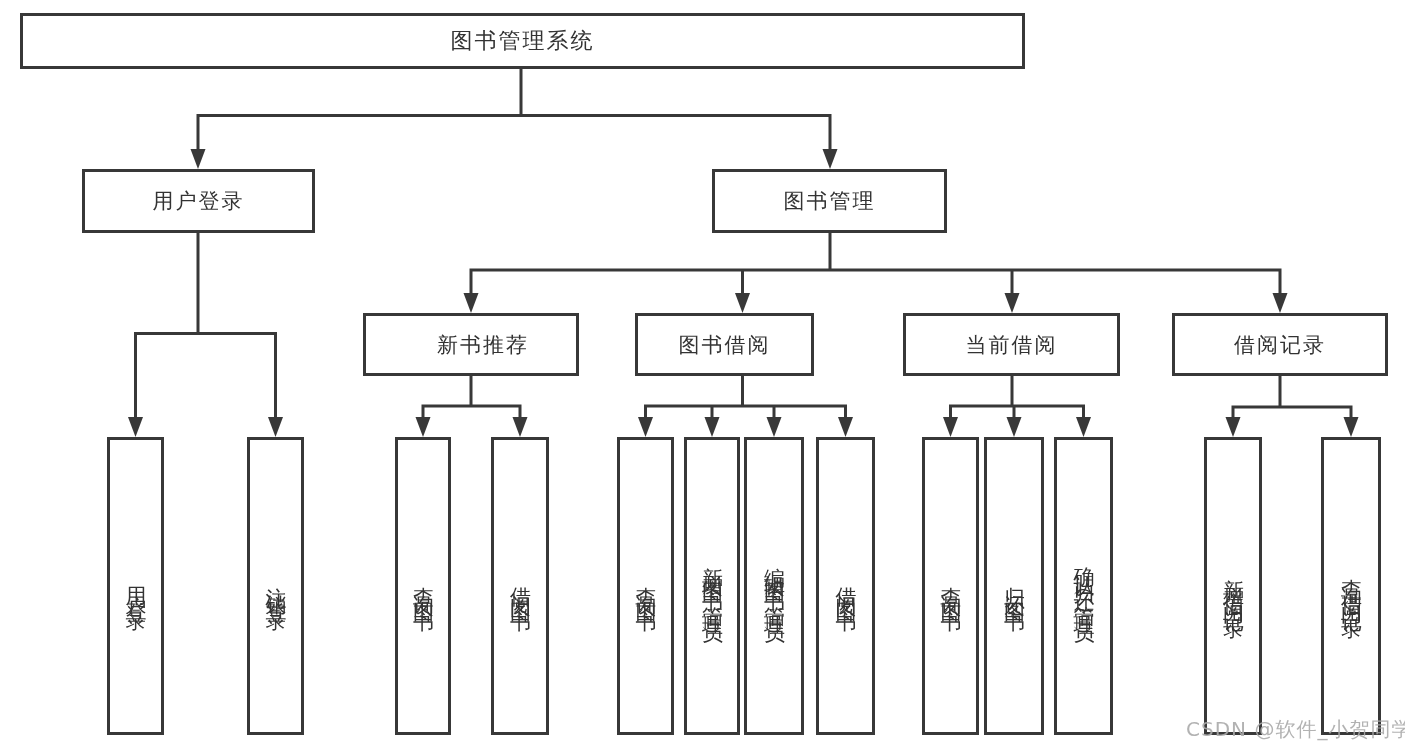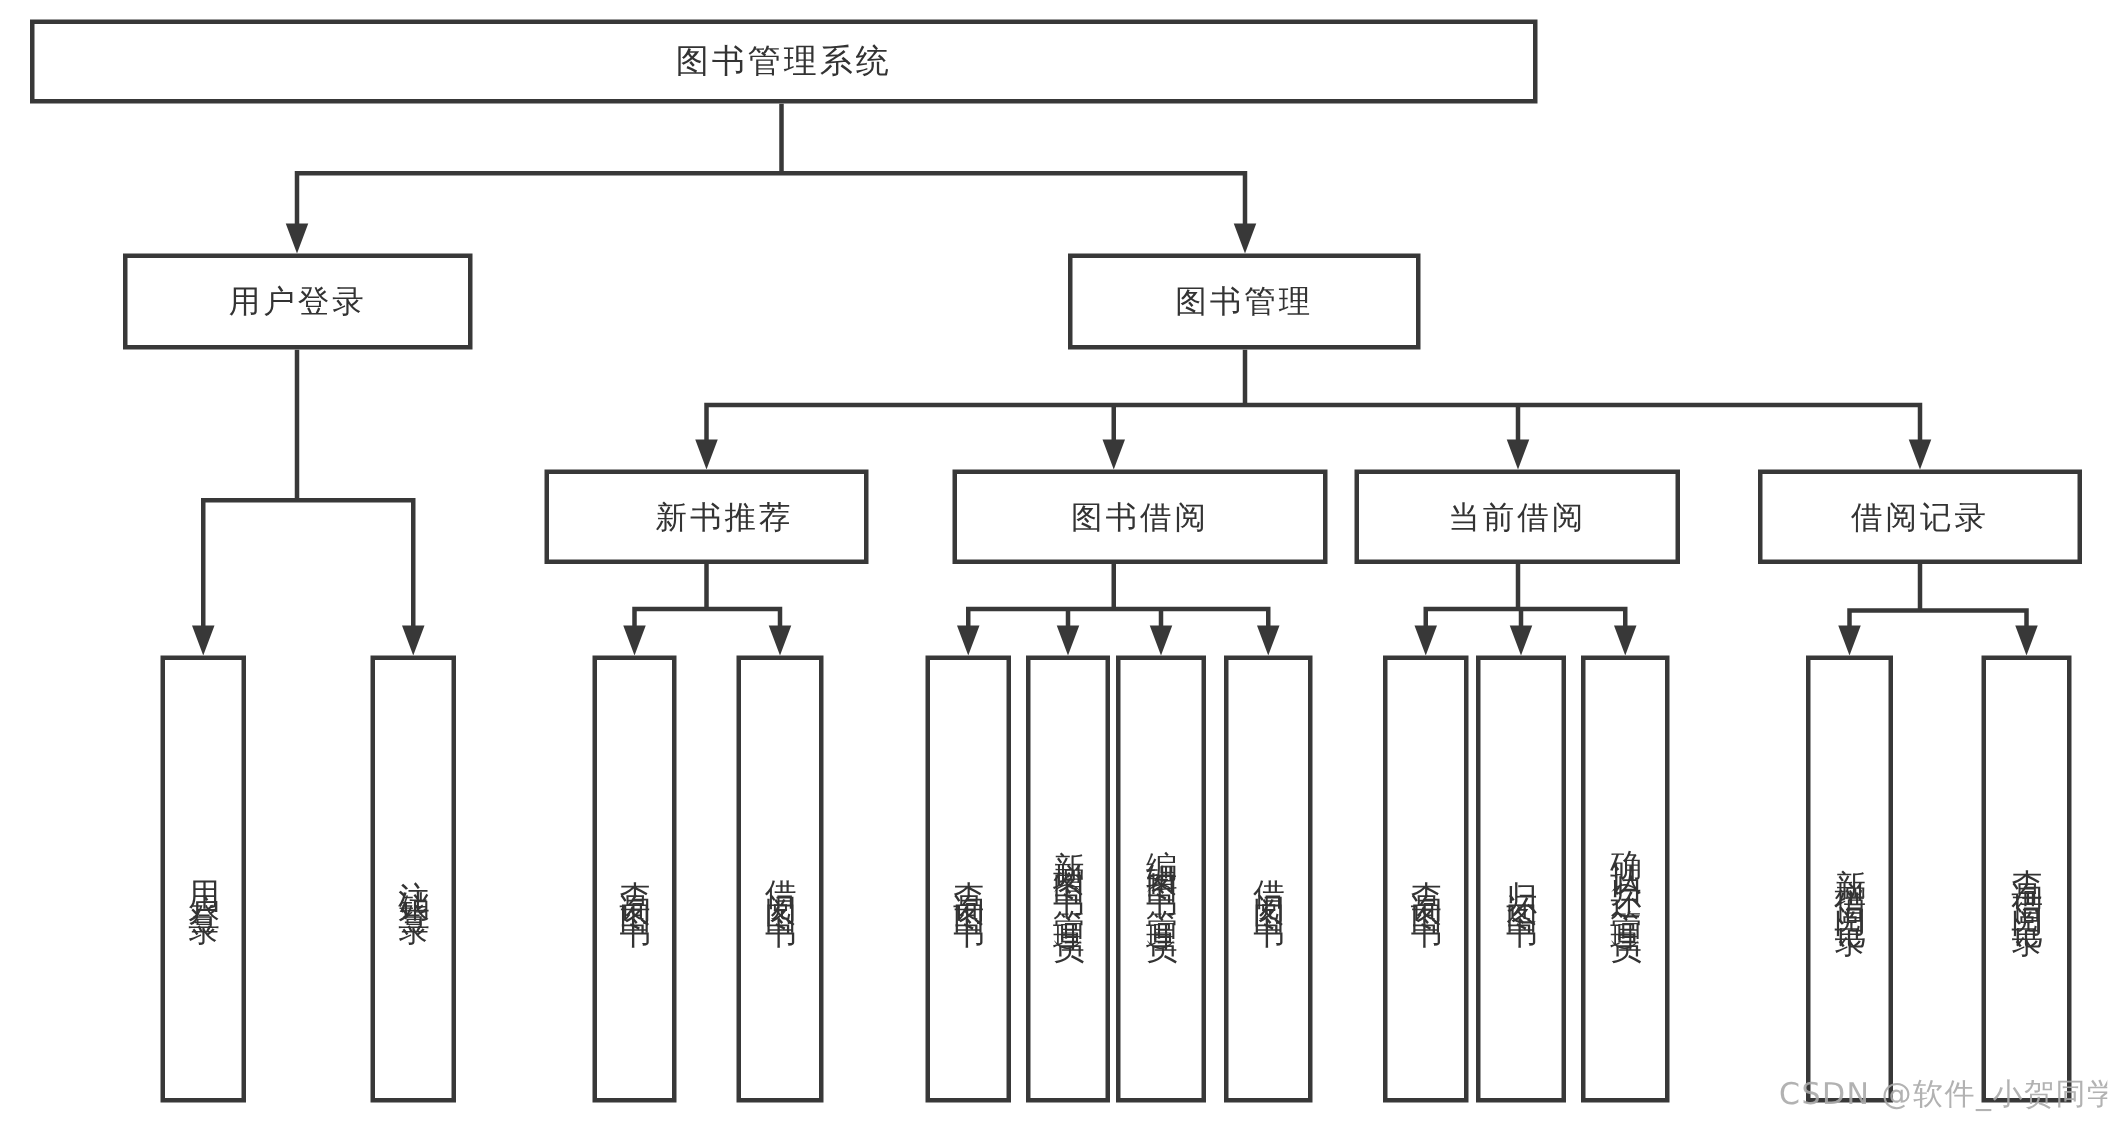--- a/index.html
+++ b/index.html
@@ -97,21 +97,21 @@
   <div class="node" style="left:82px; top:169px; width:233px; height:64px;">
     <span class="h-label">用户登录</span>
   </div>
   <div class="node" style="left:712px; top:169px; width:235px; height:64px;">
     <span class="h-label">图书管理</span>
   </div>
 
   <div class="node" style="left:363px; top:313px; width:216px; height:63px;padding-left:24px;">
     <span class="h-label">新书推荐</span>
   </div>
-  <div class="node" style="left:635px; top:313px; width:250px; height:63px;">
+  <div class="node" style="left:635px; top:313px; width:179px; height:63px;">
     <span class="h-label">图书借阅</span>
   </div>
   <div class="node" style="left:903px; top:313px; width:217px; height:63px;">
     <span class="h-label">当前借阅</span>
   </div>
   <div class="node" style="left:1172px; top:313px; width:216px; height:63px;">
     <span class="h-label">借阅记录</span>
   </div>
 
   <div class="node leaf" style="left:107px; top:437px; width:57px; height:298px;">

